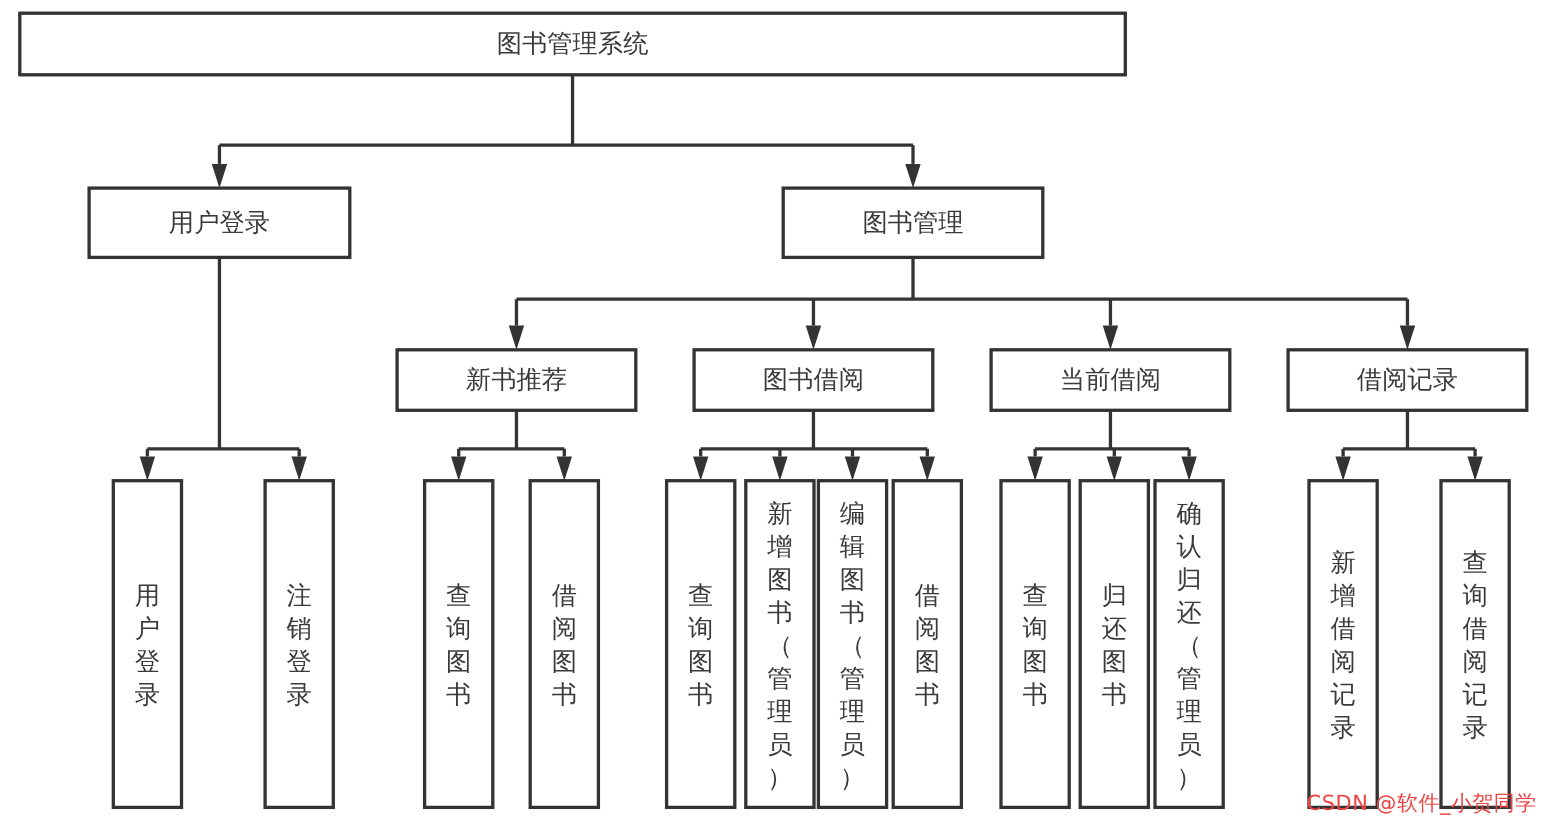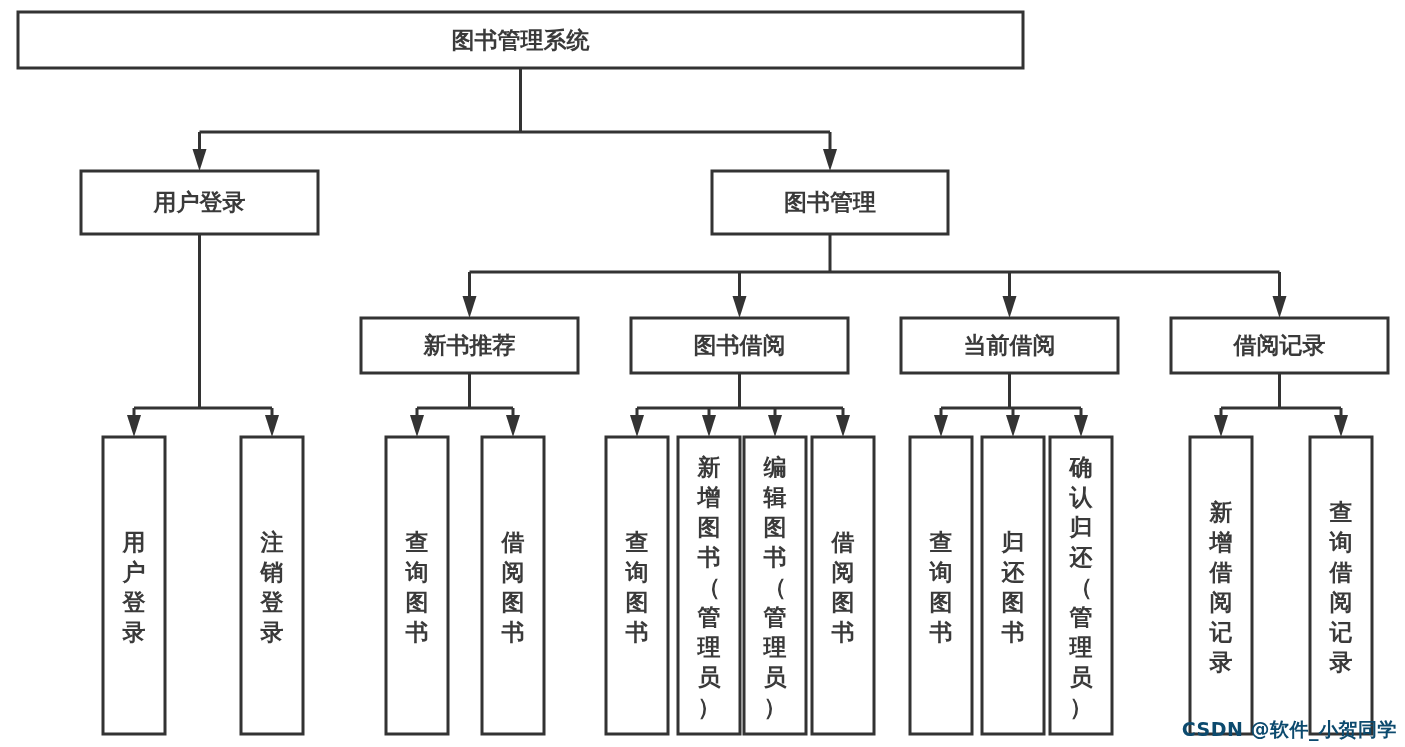--- a/index.html
+++ b/index.html
@@ -12,21 +12,20 @@
     width: 1405px;
     height: 747px;
     font-family: "DejaVu Sans", "Liberation Sans", sans-serif;
     overflow: hidden;
     position: relative;
   }
   #diagram-root {
     position: relative;
     width: 1405px;
     height: 747px;
-    font-weight: bold;
   }
   svg#tree-svg {
     position: absolute;
     left: 0;
     top: 0;
     width: 1405px;
     height: 747px;
     display: block;
   }
   .node-box {
@@ -56,21 +55,21 @@
     font-size: 23px;
     fill: #3a3a3a;
     text-anchor: middle;
   }
   .watermark {
     position: absolute;
     right: 8px;
     bottom: 4px;
     font-family: "DejaVu Sans", "Liberation Sans", sans-serif;
     font-size: 19px;
-    color: #0c4a6e;
+    color: #ef4444;
     white-space: nowrap;
     letter-spacing: 0.5px;
     user-select: none;
   }
 </style>
 </head>
 <body>
 
 <div id="diagram-root">
   <svg id="tree-svg" viewBox="0 0 1405 747" xmlns="http://www.w3.org/2000/svg">

